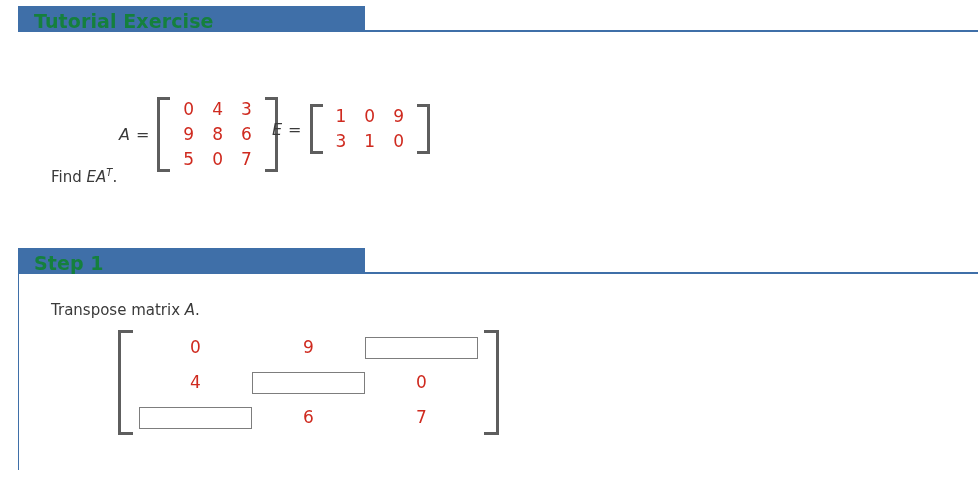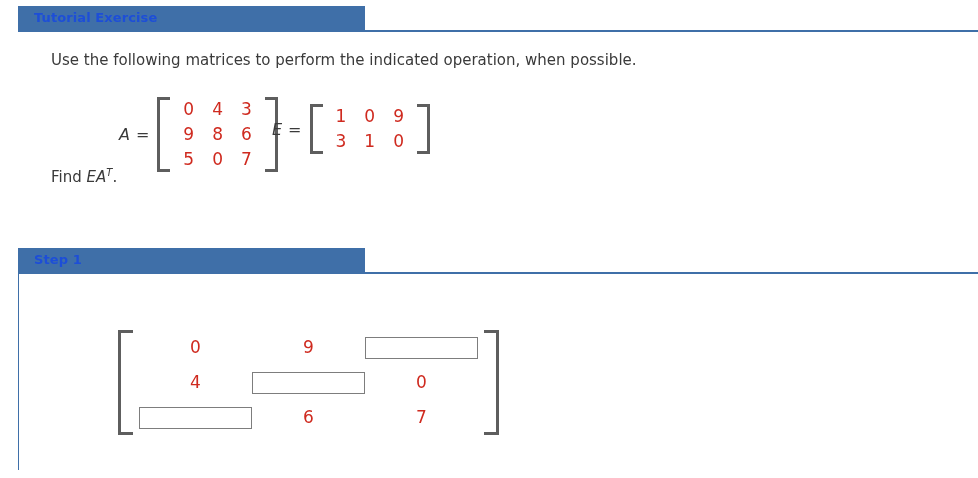--- a/index.html
+++ b/index.html
@@ -28,23 +28,23 @@
     left: 0;
     top: 0;
     width: 347px;
     height: 26px;
     background: #3f6fa8;
   }
   .section-header .bar-label {
     position: absolute;
     left: 16px;
     top: 4px;
-    font-size: 13px;
+    font-size: 19px;
     font-weight: bold;
-    color: #1d4ed8;
+    color: #15803d;
     letter-spacing: 0.1px;
     white-space: nowrap;
     text-align: center;
   }
   .section-header .rule {
     position: absolute;
     left: 347px;
     right: 0;
     bottom: 0;
     height: 2px;
@@ -176,21 +176,20 @@
 <body>
 
 <div class="panel" style="left:0; top:0; width:978px; height:240px;">
 
   <div class="section-header" style="top:6px;">
     <div class="bar"></div>
     <div class="bar-label">Tutorial Exercise</div>
     <div class="rule"></div>
   </div>
 
-  <div class="prompt-text" style="left:51px; top:51px;">Use the following matrices to perform the indicated operation, when possible.</div>
 
   <div class="matrix-expr" style="left:119px; top:93px;">
     <span class="matrix-name">
       <span class="italic-var">A</span><span style="font-style:normal; margin-left:6px;">=</span>
     </span>
     <div class="bracketed">
       <div class="bracket left"></div>
       <div class="grid" style="grid-template-columns: repeat(3, auto);">
         <span class="cell-num">0</span>
         <span class="cell-num">4</span>
@@ -232,20 +231,23 @@
 <div class="panel" style="left:0; top:232px; width:978px; height:238px;">
 
   <div class="section-header" style="top:16px;">
     <div class="bar"></div>
     <div class="bar-label">Step 1</div>
     <div class="rule"></div>
   </div>
 
   <div class="left-rail" style="top:42px; height:196px;"></div>
 
+  <div class="prompt-text" style="left:51px; top:69px;">
+    <span>Transpose matrix </span><span class="italic-var">A</span><span>.</span>
+  </div>
 
   <div class="matrix-expr" style="left:118px; top:95px;">
     <div class="bracketed" style="padding:3px 0;">
       <div class="answer-bracket left"></div>
       <div class="answer-grid">
 
         <div class="answer-cell">
           <span class="answer-value">0</span>
         </div>
         <div class="answer-cell">

